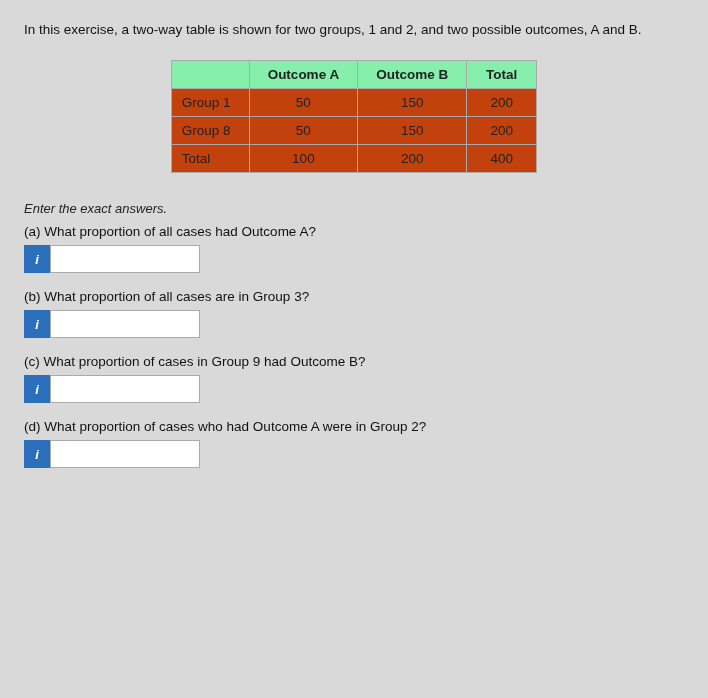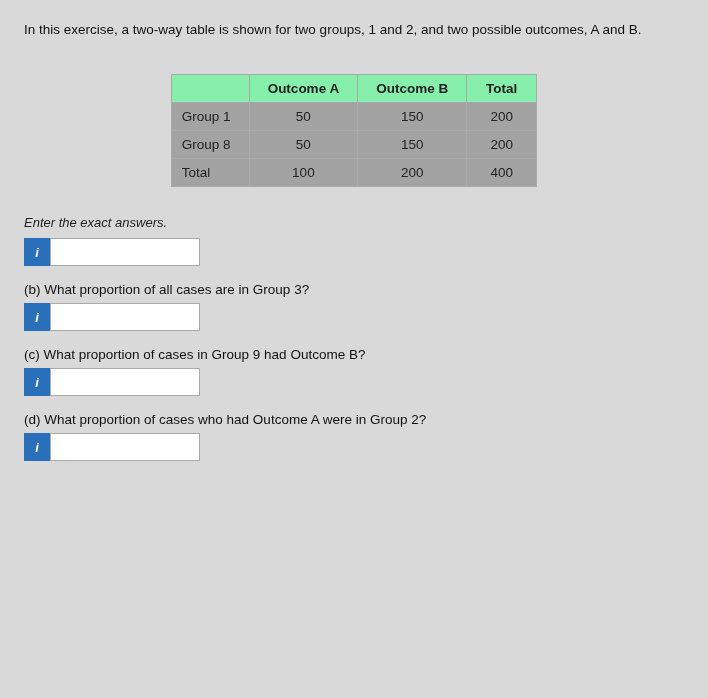--- a/index.html
+++ b/index.html
@@ -14,40 +14,40 @@
       font-size: 14px;
       color: #222;
       width: 708px;
       min-height: 698px;
       padding: 20px 24px;
     }
 
     .intro-text {
       font-size: 13.5px;
       line-height: 1.5;
-      margin-bottom: 34px;
+      margin-bottom: 20px;
       color: #111;
     }
 
     .table-container {
       display: flex;
       justify-content: center;
       margin-bottom: 28px;
     }
 
     table {
       border-collapse: collapse;
       font-size: 13.5px;
     }
 
     table td {
       border: 1px solid #aaa;
       padding: 6px 18px;
       text-align: center;
-      background: #a3a3a3;
+      background: #c2410c;
       min-width: 70px;
     }
 
     table td.row-label {
       text-align: left;
       font-weight: normal;
       padding-left: 10px;
     }
 
     table tr:first-child td {
@@ -136,20 +136,21 @@
       <td>200</td>
       <td>400</td>
     </tr>
   </tbody>
     </table>
 </div>
 
 <p class="instructions">Enter the exact answers.</p>
 
 <div class="question-block">
+  <p class="question-label">(a) What proportion of all cases had Outcome A?</p>
   <div class="input-row">
     <button class="info-btn">i</button>
     <input class="answer-input" type="text" value="" style="">
   </div>
 </div>
 
 <div class="question-block">
   <p class="question-label">(b) What proportion of all cases are in Group 3?</p>
   <div class="input-row">
     <button class="info-btn">i</button>

